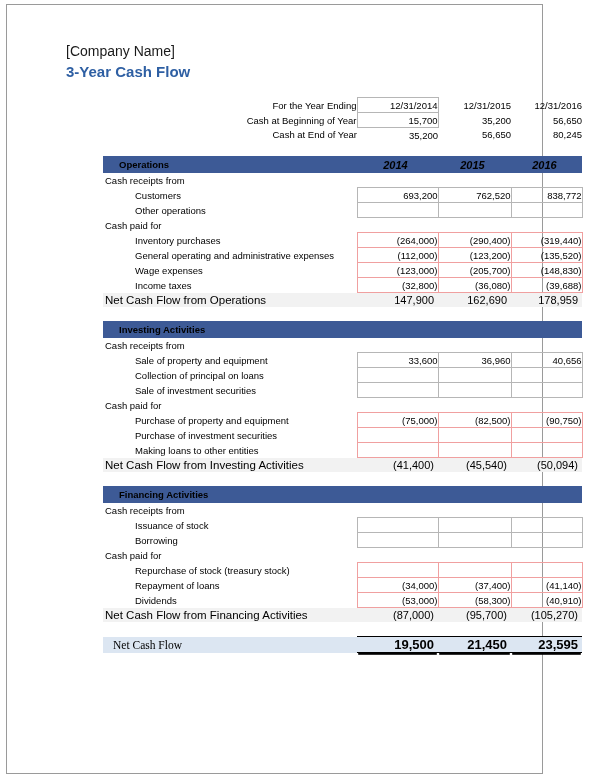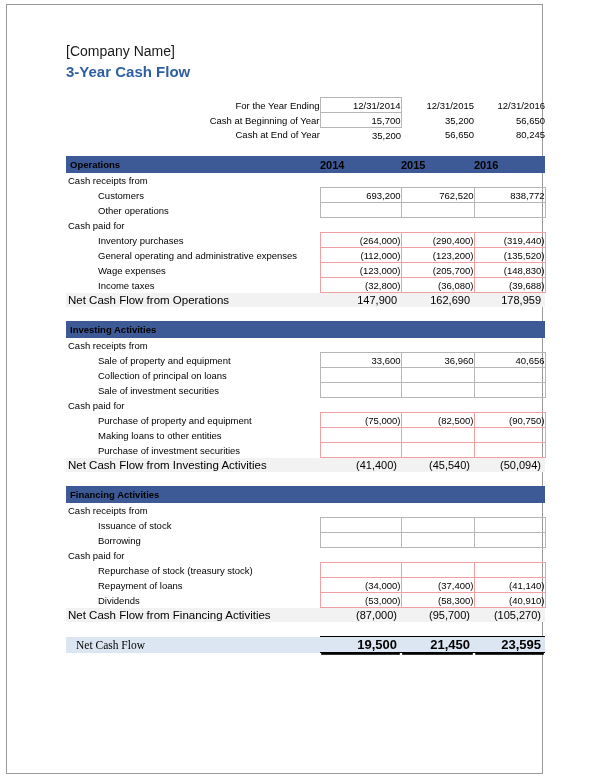--- a/index.html
+++ b/index.html
@@ -45,20 +45,21 @@
     line-height: 19px;
     margin-top: 2px;
     white-space: nowrap;
   }
 
   
   table.grid {
     border-collapse: collapse;
     width: 479px;
     table-layout: fixed;
+    margin-left: 37px;
   }
   table.grid td {
     padding: 0;
     height: 14px;
     vertical-align: middle;
     font-size: 9.5px;
     color: #000;
   }
   col.c-label { width: 254px; }
   col.c-y1    { width: 81px; }
@@ -103,27 +104,28 @@
     background: #3d5a96;
     height: 17px;
   }
   .secbar td {
     color: #ffffff;
     font-weight: bold;
     font-size: 11.5px;
     height: 17px;
   }
   .secbar .sec-title {
-    padding-left: 4px;
+    padding-left: 16px;
     white-space: nowrap;
   }
   .secbar .sec-year {
-    text-align: left;
+    text-align: center;
     padding-right: 4px;
     font-size: 11px;
+    font-style: italic;
   }
 
   
   .netrow td {
     background: #f2f2f2;
     height: 16px;
     font-size: 11.5px;
   }
   .netrow .lbl {
     font-size: 11.5px;
@@ -321,27 +323,27 @@
               <td></td>
               <td></td>
             </tr>
             <tr>
               <td class="lbl ind2">Purchase of property and equipment</td>
               <td class="num boxed-red neg">(75,000)</td>
               <td class="num boxed-red neg">(82,500)</td>
               <td class="num boxed-red neg">(90,750)</td>
             </tr>
             <tr>
+              <td class="lbl ind2">Purchase of investment securities</td>
+              <td class="num boxed-red neg"></td>
+              <td class="num boxed-red neg"></td>
+              <td class="num boxed-red neg"></td>
+            </tr>
+            <tr>
               <td class="lbl ind2">Making loans to other entities</td>
-              <td class="num boxed-red neg"></td>
-              <td class="num boxed-red neg"></td>
-              <td class="num boxed-red neg"></td>
-            </tr>
-            <tr>
-              <td class="lbl ind2">Purchase of investment securities</td>
               <td class="num boxed-red neg"></td>
               <td class="num boxed-red neg"></td>
               <td class="num boxed-red neg"></td>
             </tr>
             <tr class="netrow">
               <td class="lbl">Net Cash Flow from Investing Activities</td>
               <td class="num topline neg">(41,400)</td>
               <td class="num topline neg">(45,540)</td>
               <td class="num topline neg">(50,094)</td>
             </tr>

